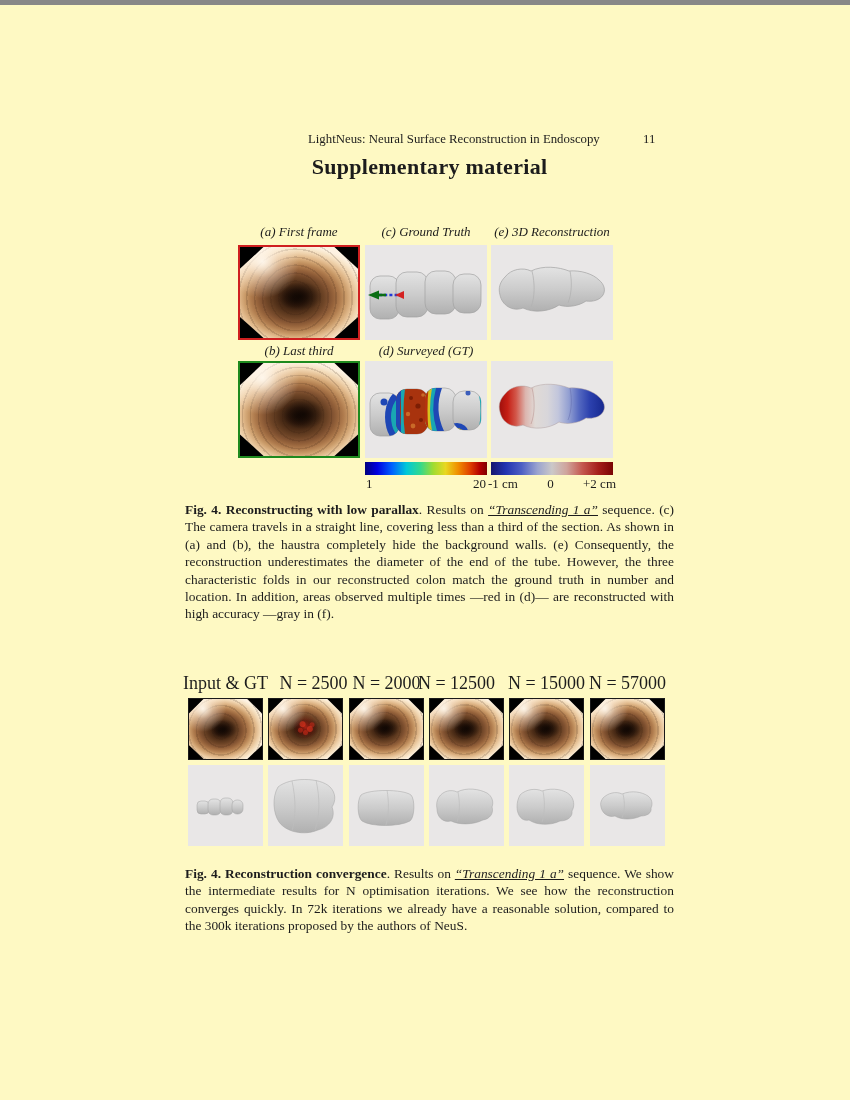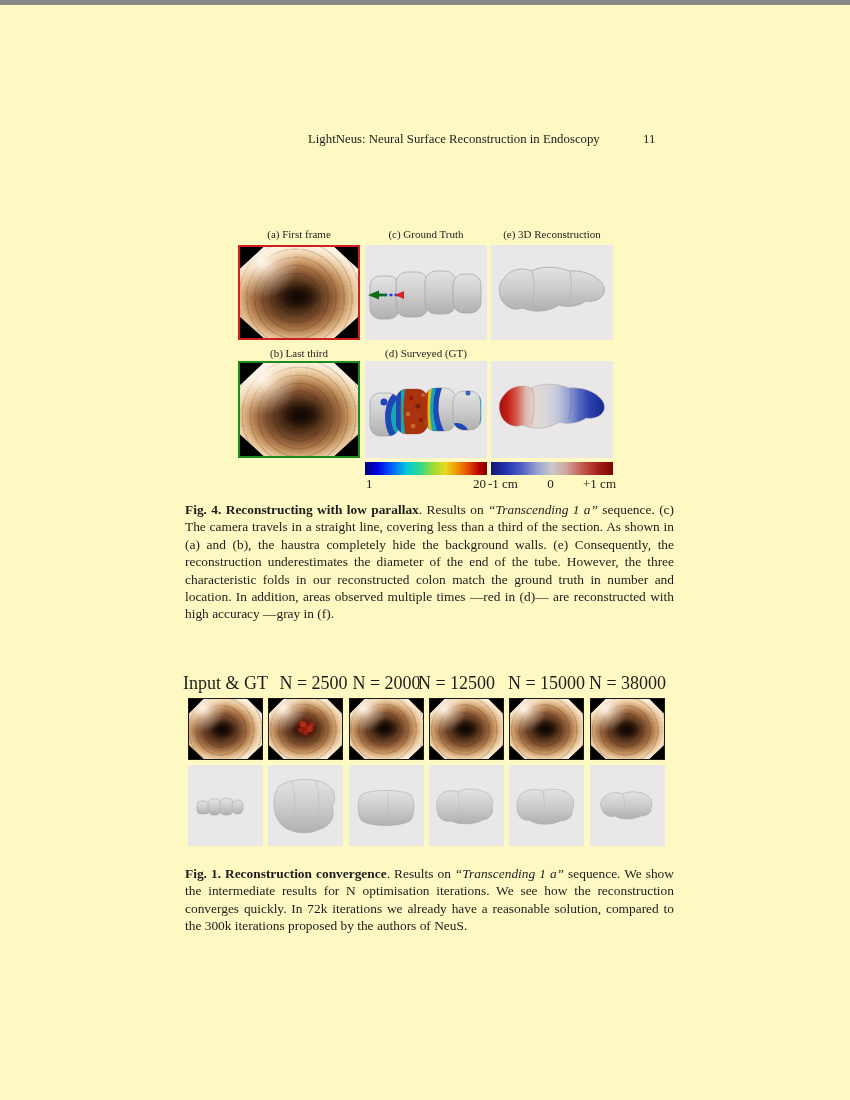--- a/index.html
+++ b/index.html
@@ -13,22 +13,22 @@
   
   .rh-title{position:absolute;left:308px;top:127px;font-size:12.8px;white-space:nowrap;}
   .rh-page{position:absolute;left:643px;top:127px;font-size:12.8px;}
   .doc-title{
     position:absolute;left:185px;top:149px;width:489px;margin:0;
     text-align:center;font-size:22px;font-weight:bold;letter-spacing:0.3px;
   }
 
   
   .fig-label{
-    position:absolute;height:16px;font-size:11px;
-    display:flex;justify-content:center;align-items:flex-end;white-space:nowrap;
+    position:absolute;height:16px;font-size:13px;
+    display:flex;justify-content:center;align-items:flex-end;white-space:nowrap;font-style:italic;
   }
   .panel{position:absolute;background:#e9e7e7;}
   .mesh{position:absolute;inset:0;width:100%;height:100%;}
 
   
   .endo-frame{position:absolute;background:#000;box-sizing:border-box;}
   .endo-frame.red{border:2px solid #cf1f1f;}
   .endo-frame.green{border:2px solid #1e8a1e;}
   .endo-frame.thin{border:1px solid #1a1a1a;}
   .endo{
@@ -63,21 +63,21 @@
   .cbar.rwb{background:linear-gradient(90deg,
     #16166e 0%, #2233b0 12%, #4d5fc4 25%, #9aa3cf 38%, #cbc8c8 50%,
     #cfa49c 62%, #c4574e 75%, #a51f1a 88%, #7a0404 100%);}
   .cbar-labels{position:absolute;height:16px;font-size:13px;display:flex;justify-content:space-between;}
 
   
   .caption{
     position:absolute;left:185px;width:489px;margin:0;
     font-size:13.4px;line-height:17.4px;text-align:justify;
   }
-  .caption i{font-style:italic;}
+  .caption i{font-style:italic;text-decoration:underline;}
 
   
   .f5-head{position:absolute;height:15px;font-size:18px;display:flex;justify-content:center;align-items:flex-end;white-space:nowrap;}
 </style>
 </head>
 <body>
 
 <div class="page">
 
   <svg width="0" height="0" style="position:absolute">
@@ -98,20 +98,21 @@
         <stop offset="0.66" stop-color="#93a0d2"></stop>
         <stop offset="0.76" stop-color="#5468c0"></stop>
         <stop offset="0.86" stop-color="#2c41ae"></stop>
         <stop offset="1" stop-color="#16288f"></stop>
       </linearGradient>
     </defs>
   </svg>
 
   <span class="rh-title">LightNeus: Neural Surface Reconstruction in Endoscopy</span>
   <span class="rh-page">11</span>
+  <h1 class="doc-title">Supplementary material</h1>
 
   <div class="fig-label" style="left:238px;top:219px;width:122px">(a) First frame</div>
   <div class="fig-label" style="left:365px;top:219px;width:122px">(c) Ground Truth</div>
   <div class="fig-label" style="left:491px;top:219px;width:122px">(e) 3D Reconstruction</div>
 
   <div class="endo-frame red" style="left:238px;top:240px;width:122px;height:95px">
     <div class="endo" style="--hx:47%;--hy:56%"></div>
   </div>
 
   <div class="panel" style="left:365px;top:240px;width:122px;height:95px">
@@ -213,31 +214,31 @@
   <div class="cbar jet" style="left:365px;top:457px;width:122px"></div>
   <div class="cbar rwb" style="left:491px;top:457px;width:122px"></div>
 
   <div class="cbar-labels" style="left:366px;top:471px;width:120px">
     <span>1</span>
     <span>20</span>
   </div>
   <div class="cbar-labels" style="left:488px;top:471px;width:128px">
     <span>-1 cm</span>
     <span>0</span>
-    <span>+1 cm</span>
+    <span>+2 cm</span>
   </div>
 
   <p class="caption" style="top:496px"><b>Fig. 4. Reconstructing with low parallax</b><span>. Results on </span><i>“Transcending 1 a”</i><span> sequence. (c) The camera travels in a straight line, covering less than a third of the section. As shown in (a) and (b), the haustra completely hide the background walls. (e) Consequently, the reconstruction underestimates the diameter of the end of the tube. However, the three characteristic folds in our reconstructed colon match the ground truth in number and location. In addition, areas observed multiple times —red in (d)— are reconstructed with high accuracy —gray in (f).</span></p>
 
   <div class="f5-head" style="left:188px;top:674px;width:75px">Input &amp; GT</div>
   <div class="f5-head" style="left:276px;top:674px;width:75px">N = 2500</div>
   <div class="f5-head" style="left:349px;top:674px;width:75px">N = 2000</div>
   <div class="f5-head" style="left:419px;top:674px;width:75px">N = 12500</div>
   <div class="f5-head" style="left:509px;top:674px;width:75px">N = 15000</div>
-  <div class="f5-head" style="left:590px;top:674px;width:75px">N = 38000</div>
+  <div class="f5-head" style="left:590px;top:674px;width:75px">N = 57000</div>
 
   <div class="endo-frame thin" style="left:188px;top:693px;width:75px;height:62px">
     <div class="endo" style="--hx:44%;--hy:52%"></div>
   </div>
   <div class="endo-frame thin" style="left:268px;top:693px;width:75px;height:62px">
     <div class="endo" style="--hx:47%;--hy:50%">
       <div class="speckle"></div>
     </div>
   </div>
   <div class="endo-frame thin" style="left:349px;top:693px;width:75px;height:62px">
@@ -288,15 +289,15 @@
       <path d="M34,26 C36,37 36,47 33,57" stroke="#bdbdbd" fill="none" stroke-width="0.7"></path>
     </svg>
   </div>
   <div class="panel" style="left:590px;top:760px;width:75px;height:81px">
     <svg class="mesh" viewBox="0 0 75 81">
       <path fill="url(#gTube)" stroke="#a2a2a2" stroke-width="0.5" d="M13,33 C18,28 26,26 32,29 C42,25 52,27 58,31 C62,34 63,39 61,43 C62,48 57,51 51,51 C43,55 31,55 25,51 C18,53 12,48 11,42 C10,38 11,36 13,33 Z"></path>
       <path d="M33,29 C35,38 35,45 32,53" stroke="#bdbdbd" fill="none" stroke-width="0.7"></path>
     </svg>
   </div>
 
-  <p class="caption" style="top:860px"><b>Fig. 1. Reconstruction convergence</b><span>. Results on </span><i>“Transcending 1 a”</i><span> sequence. We show the intermediate results for N optimisation iterations. We see how the reconstruction converges quickly. In 72k iterations we already have a reasonable solution, compared to the 300k iterations proposed by the authors of NeuS.</span></p>
+  <p class="caption" style="top:860px"><b>Fig. 4. Reconstruction convergence</b><span>. Results on </span><i>“Transcending 1 a”</i><span> sequence. We show the intermediate results for N optimisation iterations. We see how the reconstruction converges quickly. In 72k iterations we already have a reasonable solution, compared to the 300k iterations proposed by the authors of NeuS.</span></p>
 
 </div>
 
 </body></html>

